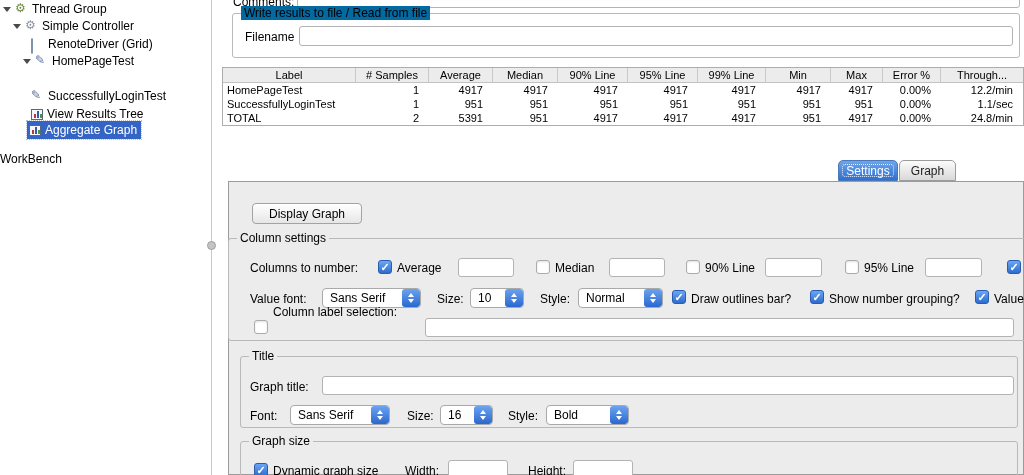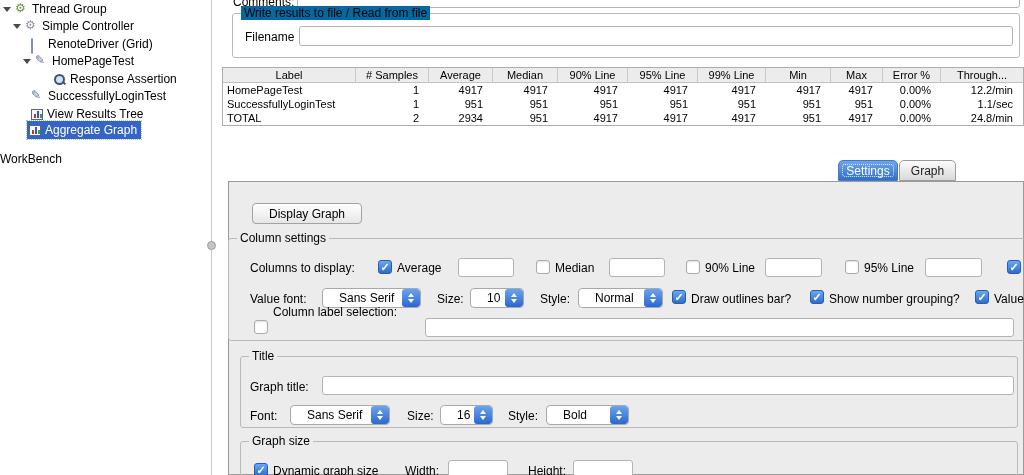--- a/index.html
+++ b/index.html
@@ -44,21 +44,21 @@
   .btn { position:absolute; border:1px solid #a3a3a3; border-radius:4px;
          background:linear-gradient(#ffffff,#e6e6e6); font-size:12px;
          display:flex; align-items:center; justify-content:center; cursor:default; }
   .cb { position:absolute; width:14px; height:14px; border-radius:3px; }
   .cb.checked { background:linear-gradient(#6aa7f3,#2d6cce); border:1px solid #2a5cb0; }
   .cb.checked::after { content:"\2713"; position:absolute; left:0; top:0; width:100%; height:100%;
                        color:#fff; font-size:11px; font-weight:bold; line-height:13px; text-align:center; }
   .cb.unchecked { background:#fff; border:1px solid #ababab; box-shadow:inset 0 1px 2px rgba(0,0,0,.12); }
   .select { position:absolute; height:20px; background:#fff; border:1px solid #a9a9a9; border-radius:4px;
             display:flex; align-items:center; overflow:hidden; }
-  .select .val { flex:1; padding:0 16px; font-size:12px; white-space:nowrap; overflow:hidden; }
+  .select .val { flex:1; padding:0 7px; font-size:12px; white-space:nowrap; overflow:hidden; }
   .select .stepper { width:18px; height:18px; margin-right:0; flex:none; border-radius:3px;
                      background:linear-gradient(#6ba3f0,#2a68cf);
                      display:flex; flex-direction:column; align-items:center; justify-content:center; gap:2px; }
   .arr-up { width:0; height:0; border-left:3px solid transparent; border-right:3px solid transparent;
             border-bottom:4px solid #fff; }
   .arr-dn { width:0; height:0; border-left:3px solid transparent; border-right:3px solid transparent;
             border-top:4px solid #fff; }
 
   
   .fs { position:absolute; border:1px solid #b9b9b9; border-radius:3px; }
@@ -103,24 +103,20 @@
       <span class="tlabel">Simple Controller</span>
     </div>
     <div class="tree-item" style="left:31px;top:36px">
       <span class="ticon"><span class="i-box"></span></span>
       <span class="tlabel">RenoteDriver (Grid)</span>
     </div>
     <div class="tree-item" style="left:23px;top:53px">
       <span class="disc"></span>
       <span class="ticon i-pip"></span>
       <span class="tlabel">HomePageTest</span>
-    </div>
-    <div class="tree-item" style="left:53px;top:71px">
-      <span class="ticon i-mag"></span>
-      <span class="tlabel">Response Assertion</span>
     </div>
     <div class="tree-item" style="left:31px;top:88px">
       <span class="ticon i-pip"></span>
       <span class="tlabel">SuccessfullyLoginTest</span>
     </div>
     <div class="tree-item" style="left:31px;top:106px">
       <span class="ticon i-chart"></span>
       <span class="tlabel">View Results Tree</span>
     </div>
     <div class="tree-item" style="left:27px;top:122px">
@@ -182,42 +178,42 @@
       <div class="cell rgt">951</div>
       <div class="cell rgt">951</div>
       <div class="cell rgt">951</div>
       <div class="cell rgt">951</div>
       <div class="cell rgt">0.00%</div>
       <div class="cell rgt">1.1/sec</div>
     </div>
     <div class="agg-row body">
       <div class="cell lft">TOTAL</div>
       <div class="cell rgt">2</div>
-      <div class="cell rgt">2934</div>
+      <div class="cell rgt">5391</div>
       <div class="cell rgt">951</div>
       <div class="cell rgt">4917</div>
       <div class="cell rgt">4917</div>
       <div class="cell rgt">4917</div>
       <div class="cell rgt">951</div>
       <div class="cell rgt">4917</div>
       <div class="cell rgt">0.00%</div>
       <div class="cell rgt">24.8/min</div>
     </div>
   </div>
 
   <div class="panel"></div>
   <div class="tab active" style="left:838px;top:160px;width:60px">Settings</div>
   <div class="tab inactive" style="left:899px;top:160px;width:57px">Graph</div>
 
   <div class="btn z2" style="left:252px;top:203px;width:110px;height:21px">Display Graph</div>
 
   <div class="fs z2" style="left:228px;top:238px;width:926px;height:103px">
     <span class="legend">Column settings</span>
   </div>
-  <span class="lbl z2" style="left:250px;top:261px">Columns to display:</span>
+  <span class="lbl z2" style="left:250px;top:261px">Columns to number:</span>
   <div class="cb checked z2" style="left:378px;top:260px"></div>
   <span class="lbl z2" style="left:397px;top:261px">Average</span>
   <input class="ti z2" style="left: 458px; top: 258px; width: 56px;">
   <div class="cb unchecked z2" style="left:536px;top:260px"></div>
   <span class="lbl z2" style="left:555px;top:261px">Median</span>
   <input class="ti z2" style="left: 609px; top: 258px; width: 56px;">
   <div class="cb unchecked z2" style="left:686px;top:260px"></div>
   <span class="lbl z2" style="left:705px;top:261px">90% Line</span>
   <input class="ti z2" style="left: 765px; top: 258px; width: 57px;">
   <div class="cb unchecked z2" style="left:845px;top:260px"></div>

